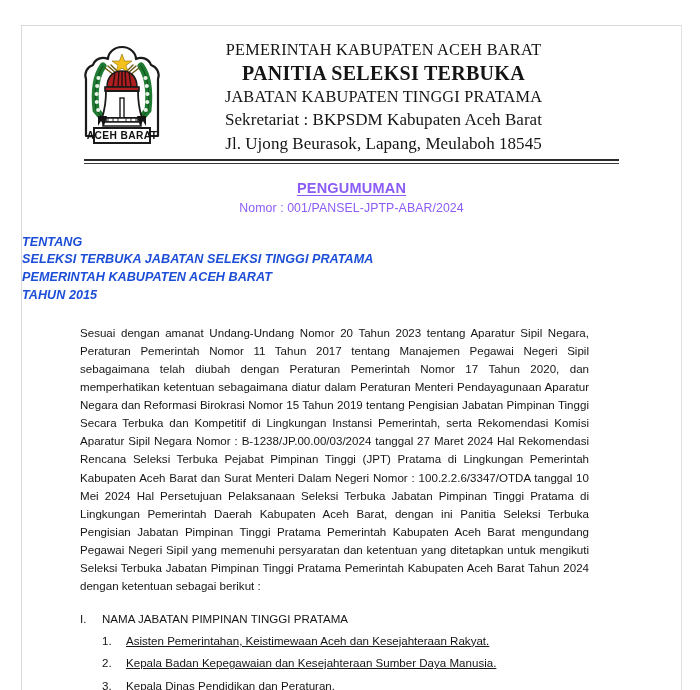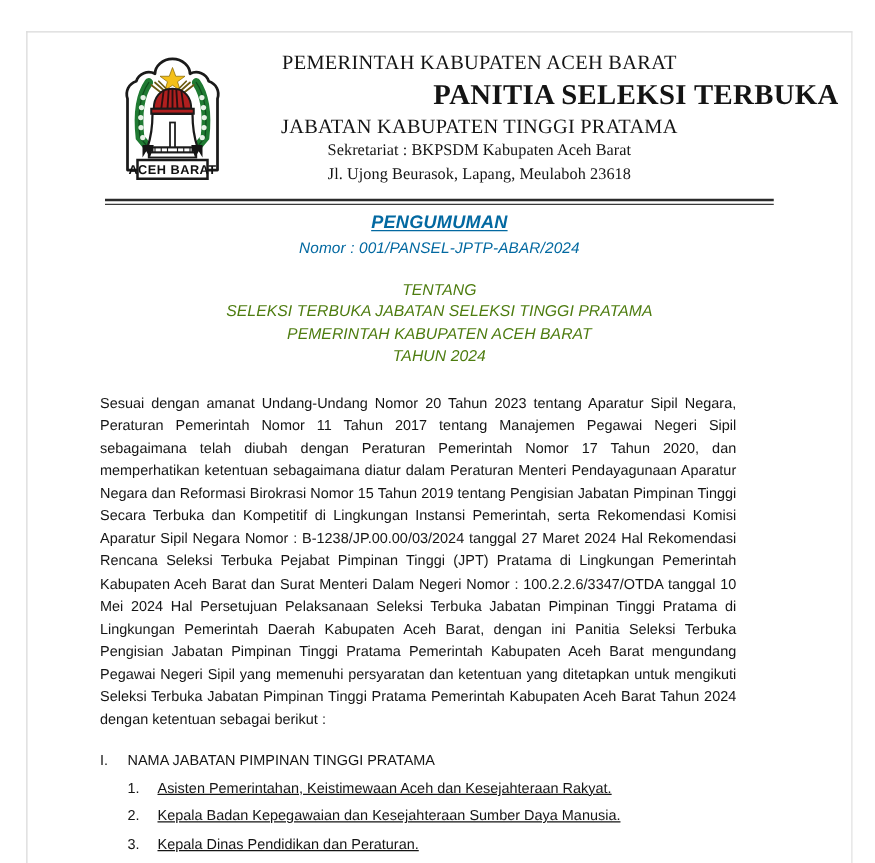--- a/index.html
+++ b/index.html
@@ -32,55 +32,54 @@
   
   #letterhead {
     position: relative;
     padding-top: 14px;
     height: 128px;
     box-sizing: border-box;
   }
 
   #emblem {
     position: absolute;
-    left: 68px;
+    left: 52px;
     top: 18px;
     width: 96px;
     height: 108px;
   }
 
   #kop-text {
     text-align: center;
     padding-left: 74px;
     padding-right: 10px;
     font-family: "Liberation Serif", serif;
     color: #141414;
   }
   .kop-line1 {
     font-size: 16.3px;
     letter-spacing: 0.25px;
     line-height: 1.28;
     white-space: nowrap;
   }
   .kop-line2 {
-    font-size: 23px;
+    font-size: 20px;
     font-weight: bold;
     letter-spacing: 0.3px;
     line-height: 1.28;
     white-space: nowrap;
-    text-align: right;
   }
   .kop-line3 {
     font-size: 16.3px;
     letter-spacing: 0.2px;
     line-height: 1.3;
     white-space: nowrap;
   }
   .kop-sub {
-    font-size: 13px;
+    font-size: 17px;
     line-height: 1.42;
     letter-spacing: 0.05px;
     white-space: nowrap;
   }
 
   #rule-wrap {
     margin: 5px 62px 0 62px;
   }
   .rule-thick {
     height: 2px;
@@ -88,43 +87,41 @@
   }
   .rule-gap { height: 1.5px; }
   .rule-thin {
     height: 1px;
     background: #3a3a3a;
   }
 
   
   #title-block {
     text-align: center;
-    margin-top: 6px;
-    color: #0369a1;
-    font-style: italic;
+    margin-top: 16px;
+    color: #8b5cf6;
   }
   .pengumuman {
     font-size: 14.5px;
     font-weight: bold;
     text-decoration: underline;
     text-underline-offset: 2px;
     letter-spacing: 0.2px;
   }
   .nomor {
     font-size: 12.3px;
     margin-top: 5px;
     letter-spacing: 0.1px;
     text-align: center;
   }
   #tentang-block {
-    text-align: center;
     margin-top: 19px;
     font-style: italic;
-    font-weight: normal;
-    color: #4d7c0f;
+    font-weight: bold;
+    color: #1d4ed8;
   }
   .tentang-line {
     font-size: 12.6px;
     line-height: 1.42;
     letter-spacing: 0.05px;
   }
 
   
   #body-para {
     margin: 19px 92px 0 58px;
@@ -235,40 +232,40 @@
         <rect x="20" y="84" width="56" height="15" fill="#ffffff" stroke="#1a1a1a" stroke-width="2"></rect>
         <text x="48" y="95.3" text-anchor="middle" font-family="Liberation Sans, sans-serif" font-size="10.2" font-weight="bold" fill="#111111" letter-spacing="0.4">ACEH BARAT</text>
       </svg>
     </div>
 
     <div id="kop-text">
       <div class="kop-line1">PEMERINTAH KABUPATEN ACEH BARAT</div>
       <div class="kop-line2">PANITIA SELEKSI TERBUKA</div>
       <div class="kop-line3">JABATAN KABUPATEN TINGGI PRATAMA</div>
       <div class="kop-sub">Sekretariat : BKPSDM Kabupaten Aceh Barat</div>
-      <div class="kop-sub">Jl. Ujong Beurasok, Lapang, Meulaboh 23618</div>
+      <div class="kop-sub">Jl. Ujong Beurasok, Lapang, Meulaboh 18545</div>
     </div>
   </div>
 
   <div id="rule-wrap">
     <div class="rule-thick"></div>
     <div class="rule-gap"></div>
     <div class="rule-thin"></div>
   </div>
 
   <div id="title-block">
     <div class="pengumuman">PENGUMUMAN</div>
     <div class="nomor">Nomor : 001/PANSEL-JPTP-ABAR/2024</div>
   </div>
 
   <div id="tentang-block">
     <div class="tentang-line">TENTANG</div>
     <div class="tentang-line">SELEKSI TERBUKA JABATAN SELEKSI TINGGI PRATAMA</div>
     <div class="tentang-line">PEMERINTAH KABUPATEN ACEH BARAT</div>
-    <div class="tentang-line">TAHUN 2024</div>
+    <div class="tentang-line">TAHUN 2015</div>
   </div>
 
   <div id="body-para">Sesuai dengan amanat Undang-Undang Nomor 20 Tahun 2023 tentang Aparatur Sipil Negara, Peraturan Pemerintah Nomor 11 Tahun 2017 tentang Manajemen Pegawai Negeri Sipil sebagaimana telah diubah dengan Peraturan Pemerintah Nomor 17 Tahun 2020, dan memperhatikan ketentuan sebagaimana diatur dalam Peraturan Menteri Pendayagunaan Aparatur Negara dan Reformasi Birokrasi Nomor 15 Tahun 2019 tentang Pengisian Jabatan Pimpinan Tinggi  Secara Terbuka dan Kompetitif di Lingkungan Instansi Pemerintah, serta Rekomendasi Komisi Aparatur Sipil Negara Nomor : B-1238/JP.00.00/03/2024 tanggal 27 Maret 2024 Hal Rekomendasi Rencana Seleksi Terbuka Pejabat Pimpinan Tinggi (JPT) Pratama di Lingkungan Pemerintah Kabupaten Aceh Barat dan Surat Menteri Dalam Negeri  Nomor : 100.2.2.6/3347/OTDA tanggal 10 Mei 2024 Hal Persetujuan Pelaksanaan Seleksi Terbuka Jabatan Pimpinan Tinggi Pratama di Lingkungan Pemerintah Daerah Kabupaten Aceh Barat, dengan ini Panitia Seleksi Terbuka Pengisian Jabatan Pimpinan Tinggi Pratama Pemerintah Kabupaten Aceh Barat mengundang Pegawai Negeri Sipil yang memenuhi persyaratan dan ketentuan yang ditetapkan untuk mengikuti Seleksi Terbuka Jabatan Pimpinan Tinggi Pratama Pemerintah Kabupaten Aceh Barat Tahun 2024 dengan ketentuan sebagai berikut :</div>
 
   <div id="section-list">
     <div class="sec-row">
       <span class="sec-num">I.</span>
       <span class="sec-title">NAMA JABATAN PIMPINAN TINGGI PRATAMA</span>
     </div>
     <ol class="joblist">

